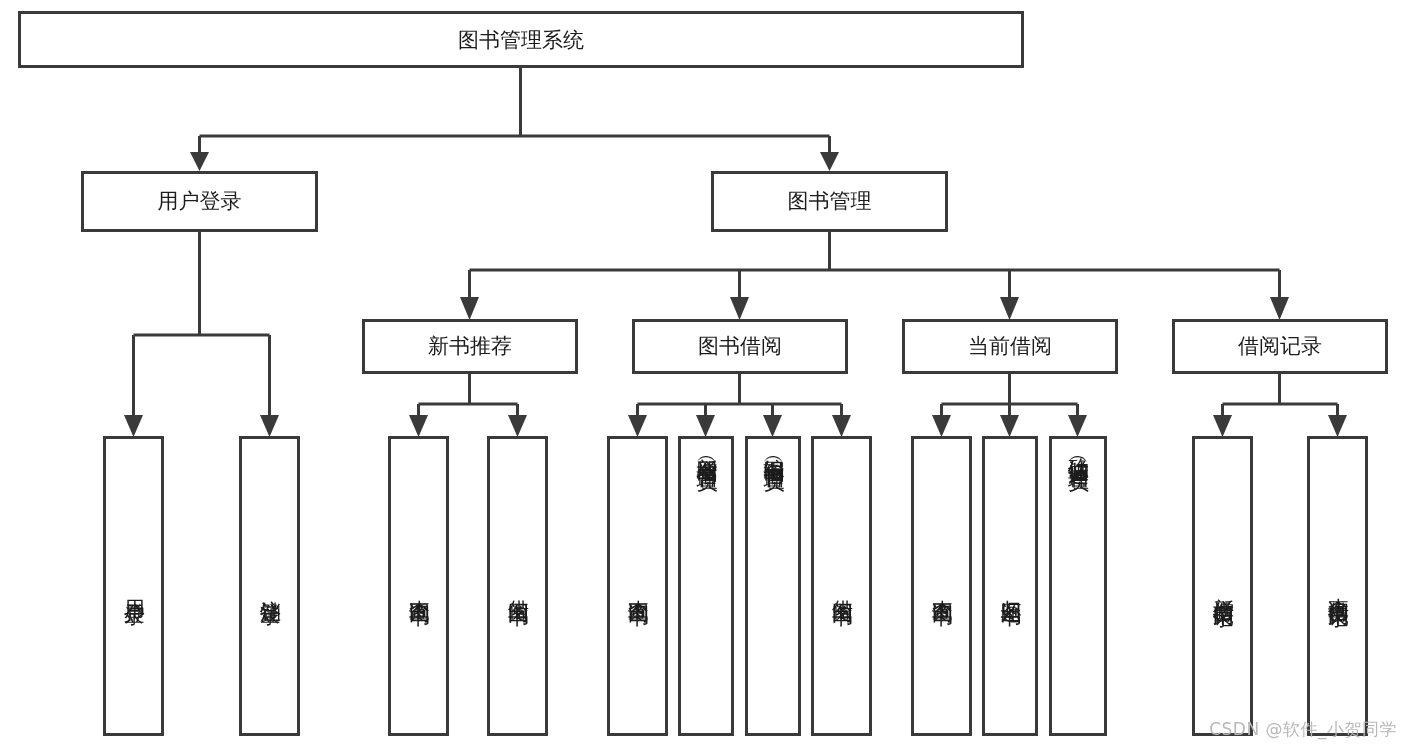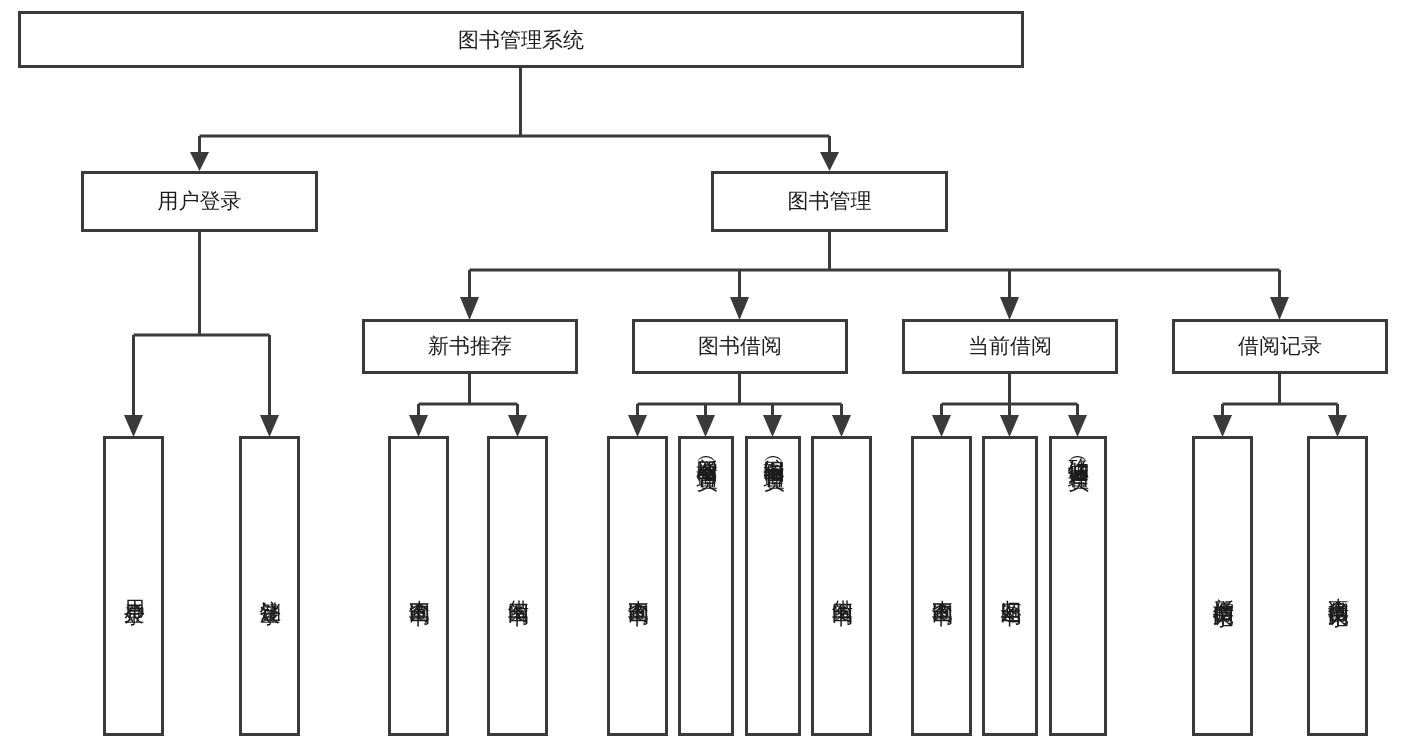--- a/index.html
+++ b/index.html
@@ -226,13 +226,14 @@
   <div class="vlabel-wrap" style="left:1050px; top:441px; width:56px; height:293px; align-items:flex-start;">
     <span class="vlabel-text">确认归还（管理员）</span>
   </div>
   <div class="vlabel-wrap" style="left:1193px; top:438px; width:60px; height:297px;">
     <span class="vlabel-text">新增借阅记录</span>
   </div>
   <div class="vlabel-wrap" style="left:1308px; top:438px; width:60px; height:297px;">
     <span class="vlabel-text">查询借阅记录</span>
   </div>
 
+  <div id="watermark">CSDN @软件_小贺同学</div>
 </div>
 
 </body></html>

